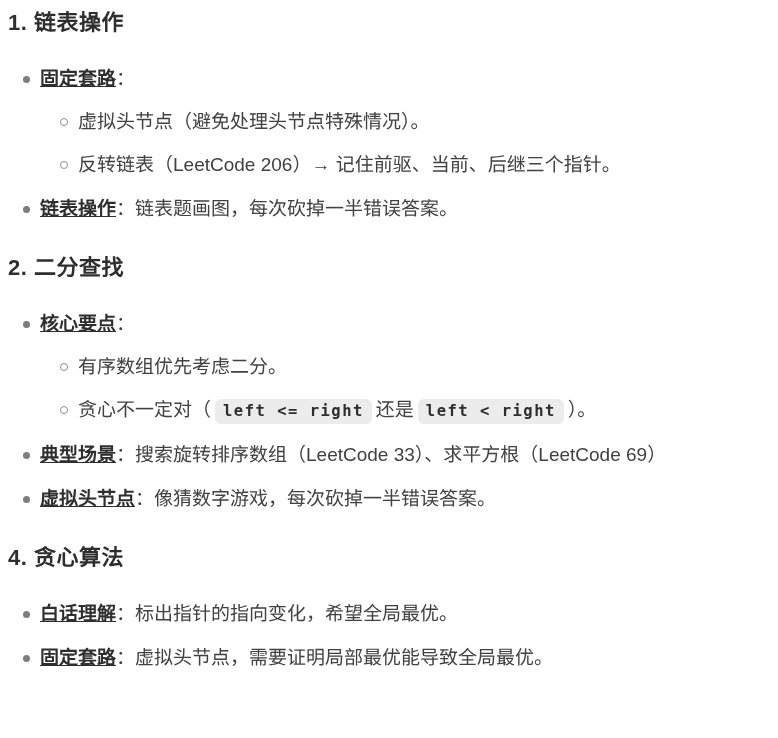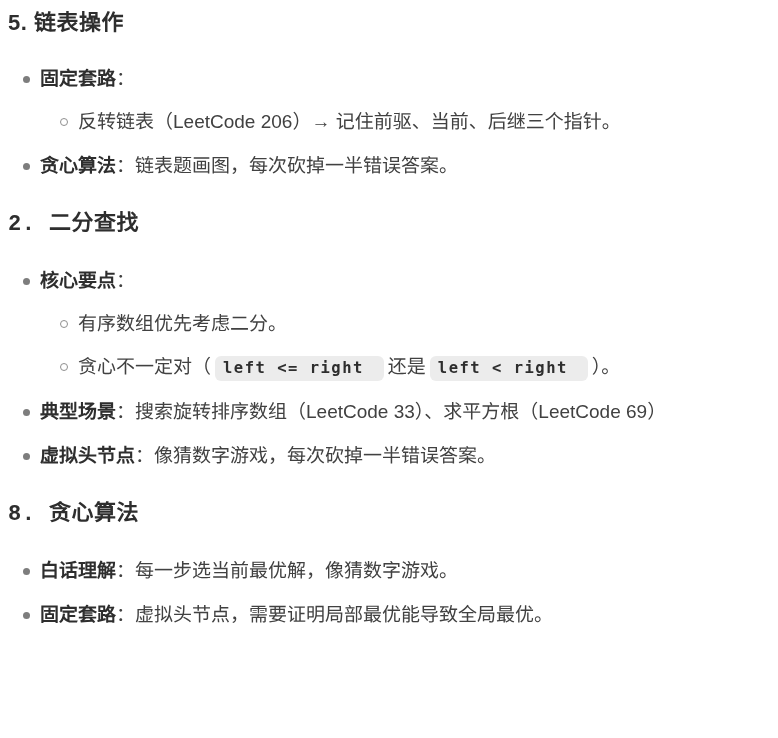--- a/index.html
+++ b/index.html
@@ -24,21 +24,21 @@
   .doc { padding: 8px 8px 0 8px; }
 
   .section-title {
     font-size: 22px;
     font-weight: 700;
     color: var(--heading);
     line-height: 30px;
     margin: 0 0 27px 0;
     letter-spacing: 0.5px;
   }
-  .section + .section .section-title { margin-top: 4px; font-family: Liberation Mono, monospace; }
+  .section + .section .section-title { margin-top: 4px; }
 
   ul { list-style: none; margin: 0; padding: 0; }
   ul.l1 { padding-left: 32px; margin: 0 0 30px 0; }
   ul.l1 > li {
     position: relative;
     font-size: 19px;
     line-height: 28px;
     margin-bottom: 16px;
   }
   ul.l1 > li::before {
@@ -64,54 +64,57 @@
     position: absolute;
     left: -18px;
     top: 10px;
     width: 6px;
     height: 6px;
     border-radius: 50%;
     background: transparent;
     border: 1.5px solid var(--bullet-ring);
   }
 
-  .item-label { font-weight: 700; color: var(--heading); }
+  .item-label { font-weight: 700; color: var(--heading); text-decoration: underline; }
   .item-text { color: var(--body-text); }
 
   code.chip {
     font-family: "DejaVu Sans Mono", "Liberation Mono", monospace;
     font-weight: 700;
     font-size: 15.5px;
     letter-spacing: 1.5px;
     color: var(--code-text);
     background: var(--code-background);
     border-radius: 6px;
-    padding: 3px 20px 4px 8px;
+    padding: 3px 8px 4px 8px;
     margin: 0 4px;
     white-space: nowrap;
   }
 </style>
 </head>
 <body>
 
 <div class="doc">
 
   <div class="section">
-    <h2 class="section-title">5. 链表操作</h2>
+    <h2 class="section-title">1. 链表操作</h2>
     <ul class="l1">
       <li>
         <span class="item-label">固定套路</span><span class="item-text">：</span>
         <ul class="l2">
+          <li>
+            <span class="item-text">虚拟头节点（避免处理头节点特殊情况）。</span>
+          </li>
           <li>
             <span class="item-text">反转链表（LeetCode 206）→ 记住前驱、当前、后继三个指针。</span>
           </li>
         </ul>
       </li>
       <li>
-        <span class="item-label">贪心算法</span><span class="item-text">：链表题画图，每次砍掉一半错误答案。</span>
+        <span class="item-label">链表操作</span><span class="item-text">：链表题画图，每次砍掉一半错误答案。</span>
       </li>
     </ul>
   </div>
 
   <div class="section">
     <h2 class="section-title">2. 二分查找</h2>
     <ul class="l1">
       <li>
         <span class="item-label">核心要点</span><span class="item-text">：</span>
         <ul class="l2">
@@ -126,24 +129,24 @@
       <li>
         <span class="item-label">典型场景</span><span class="item-text">：搜索旋转排序数组（LeetCode 33）、求平方根（LeetCode 69）</span>
       </li>
       <li>
         <span class="item-label">虚拟头节点</span><span class="item-text">：像猜数字游戏，每次砍掉一半错误答案。</span>
       </li>
     </ul>
   </div>
 
   <div class="section">
-    <h2 class="section-title">8. 贪心算法</h2>
+    <h2 class="section-title">4. 贪心算法</h2>
     <ul class="l1">
       <li>
-        <span class="item-label">白话理解</span><span class="item-text">：每一步选当前最优解，像猜数字游戏。</span>
+        <span class="item-label">白话理解</span><span class="item-text">：标出指针的指向变化，希望全局最优。</span>
       </li>
       <li>
         <span class="item-label">固定套路</span><span class="item-text">：虚拟头节点，需要证明局部最优能导致全局最优。</span>
       </li>
     </ul>
   </div>
 
 </div>
 
 </body></html>

